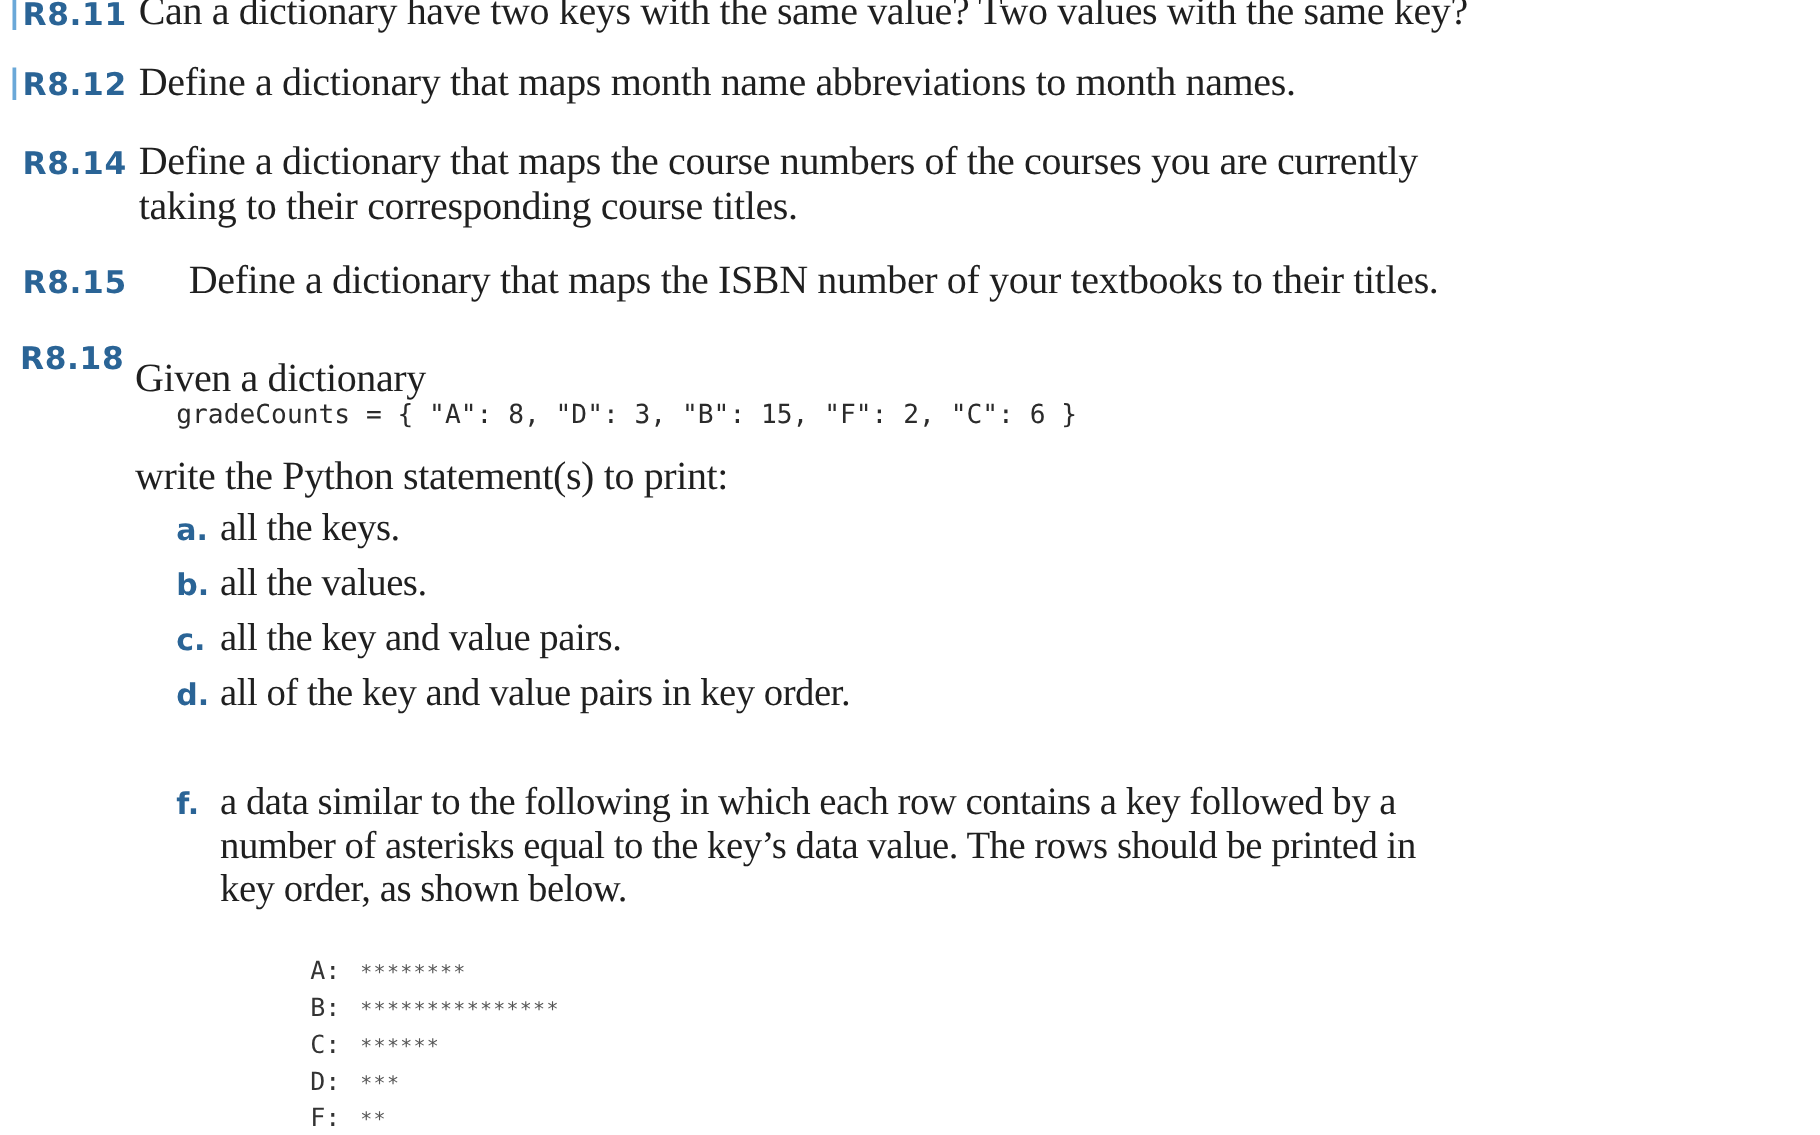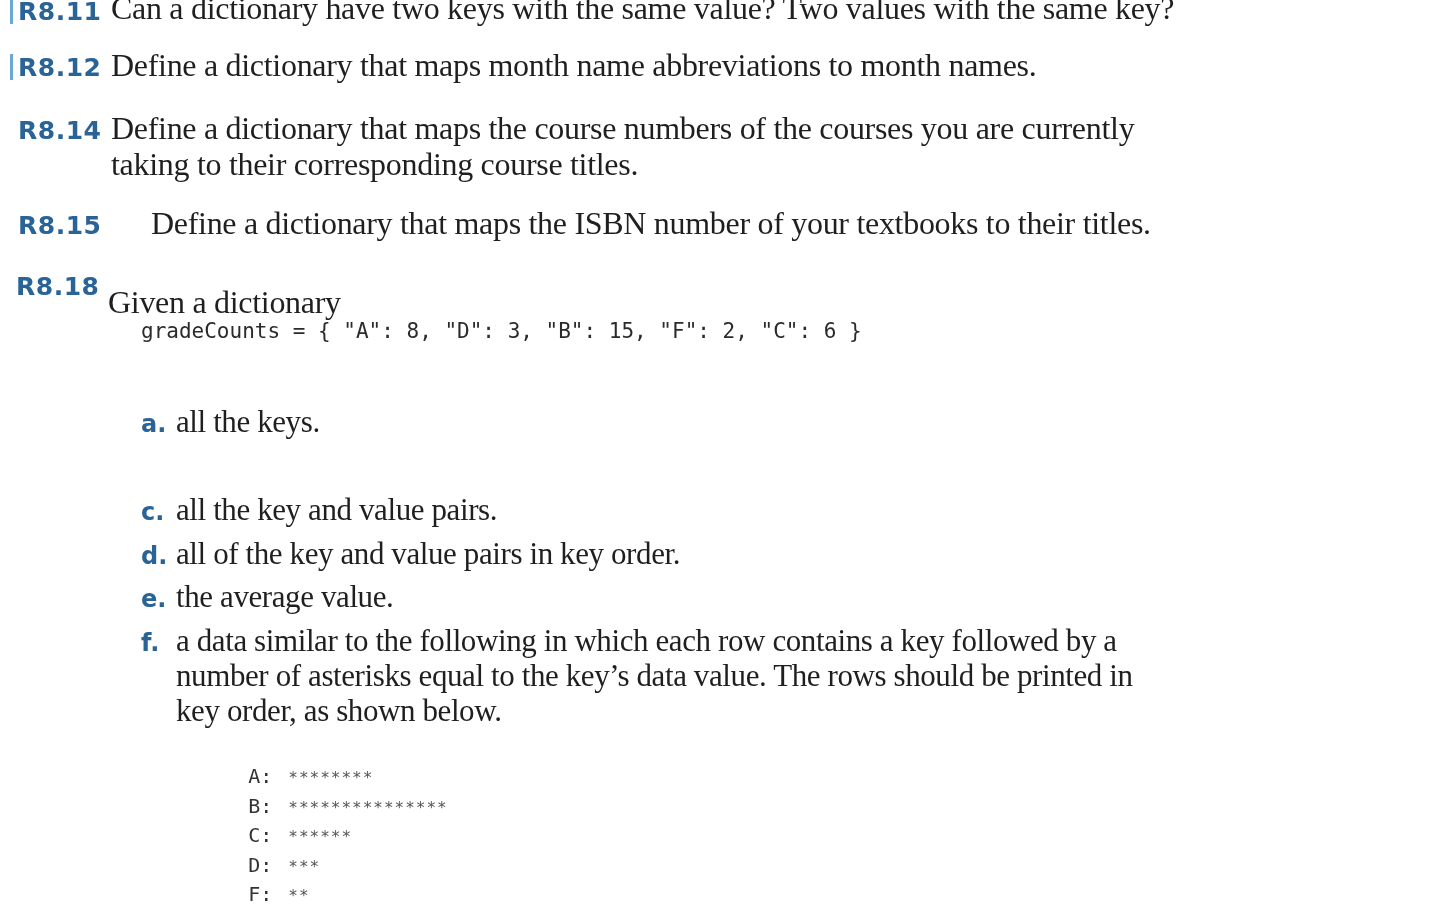--- a/index.html
+++ b/index.html
@@ -114,32 +114,33 @@
   <span class="ex-num" style="top:6px;">R8.15</span>
   <span class="ex-text" style="top:0px;margin-left:40px;">Define a dictionary that maps the ISBN number of your textbooks to their titles.</span>
 </div>
 
 <div class="exercise" style="top:266px;height:640px;">
   <span class="ex-num" style="top:6px;left:16px;">R8.18</span>
   <span class="ex-text" style="top:0px;left:108px;margin-top:18px;">Given a dictionary</span>
 
   <span class="code" style="top:53px;left:141px;">gradeCounts = { "A": 8, "D": 3, "B": 15, "F": 2, "C": 6 }</span>
 
+  <span class="ex-text" style="top:96px;left:108px;">write the Python statement(s) to print:</span>
 
   <div class="sub-item" style="top:138px;">
     <span class="sub-label">a.</span><span class="sub-text">all the keys.</span>
+  </div>
+  <div class="sub-item" style="top:182px;">
+    <span class="sub-label">b.</span><span class="sub-text">all the values.</span>
   </div>
   <div class="sub-item" style="top:226px;">
     <span class="sub-label">c.</span><span class="sub-text">all the key and value pairs.</span>
   </div>
   <div class="sub-item" style="top:270px;">
     <span class="sub-label">d.</span><span class="sub-text">all of the key and value pairs in key order.</span>
-  </div>
-  <div class="sub-item" style="top:313px;">
-    <span class="sub-label">e.</span><span class="sub-text">the average value.</span>
   </div>
   <div class="sub-item" style="top:357px;">
     <span class="sub-label">f.</span><span class="sub-text"><span style="display:block;">a data similar to the following in which each row contains a key followed by a</span><span style="display:block;">number of asterisks equal to the key’s data value. The rows should be printed in</span><span style="display:block;">key order, as shown below.</span></span>
   </div>
 
   <div>
     <div class="chart-row" style="top:474px;">
       <span class="chart-key">A:</span><span class="chart-stars">********</span>
     </div>
     <div class="chart-row" style="top:504px;">

